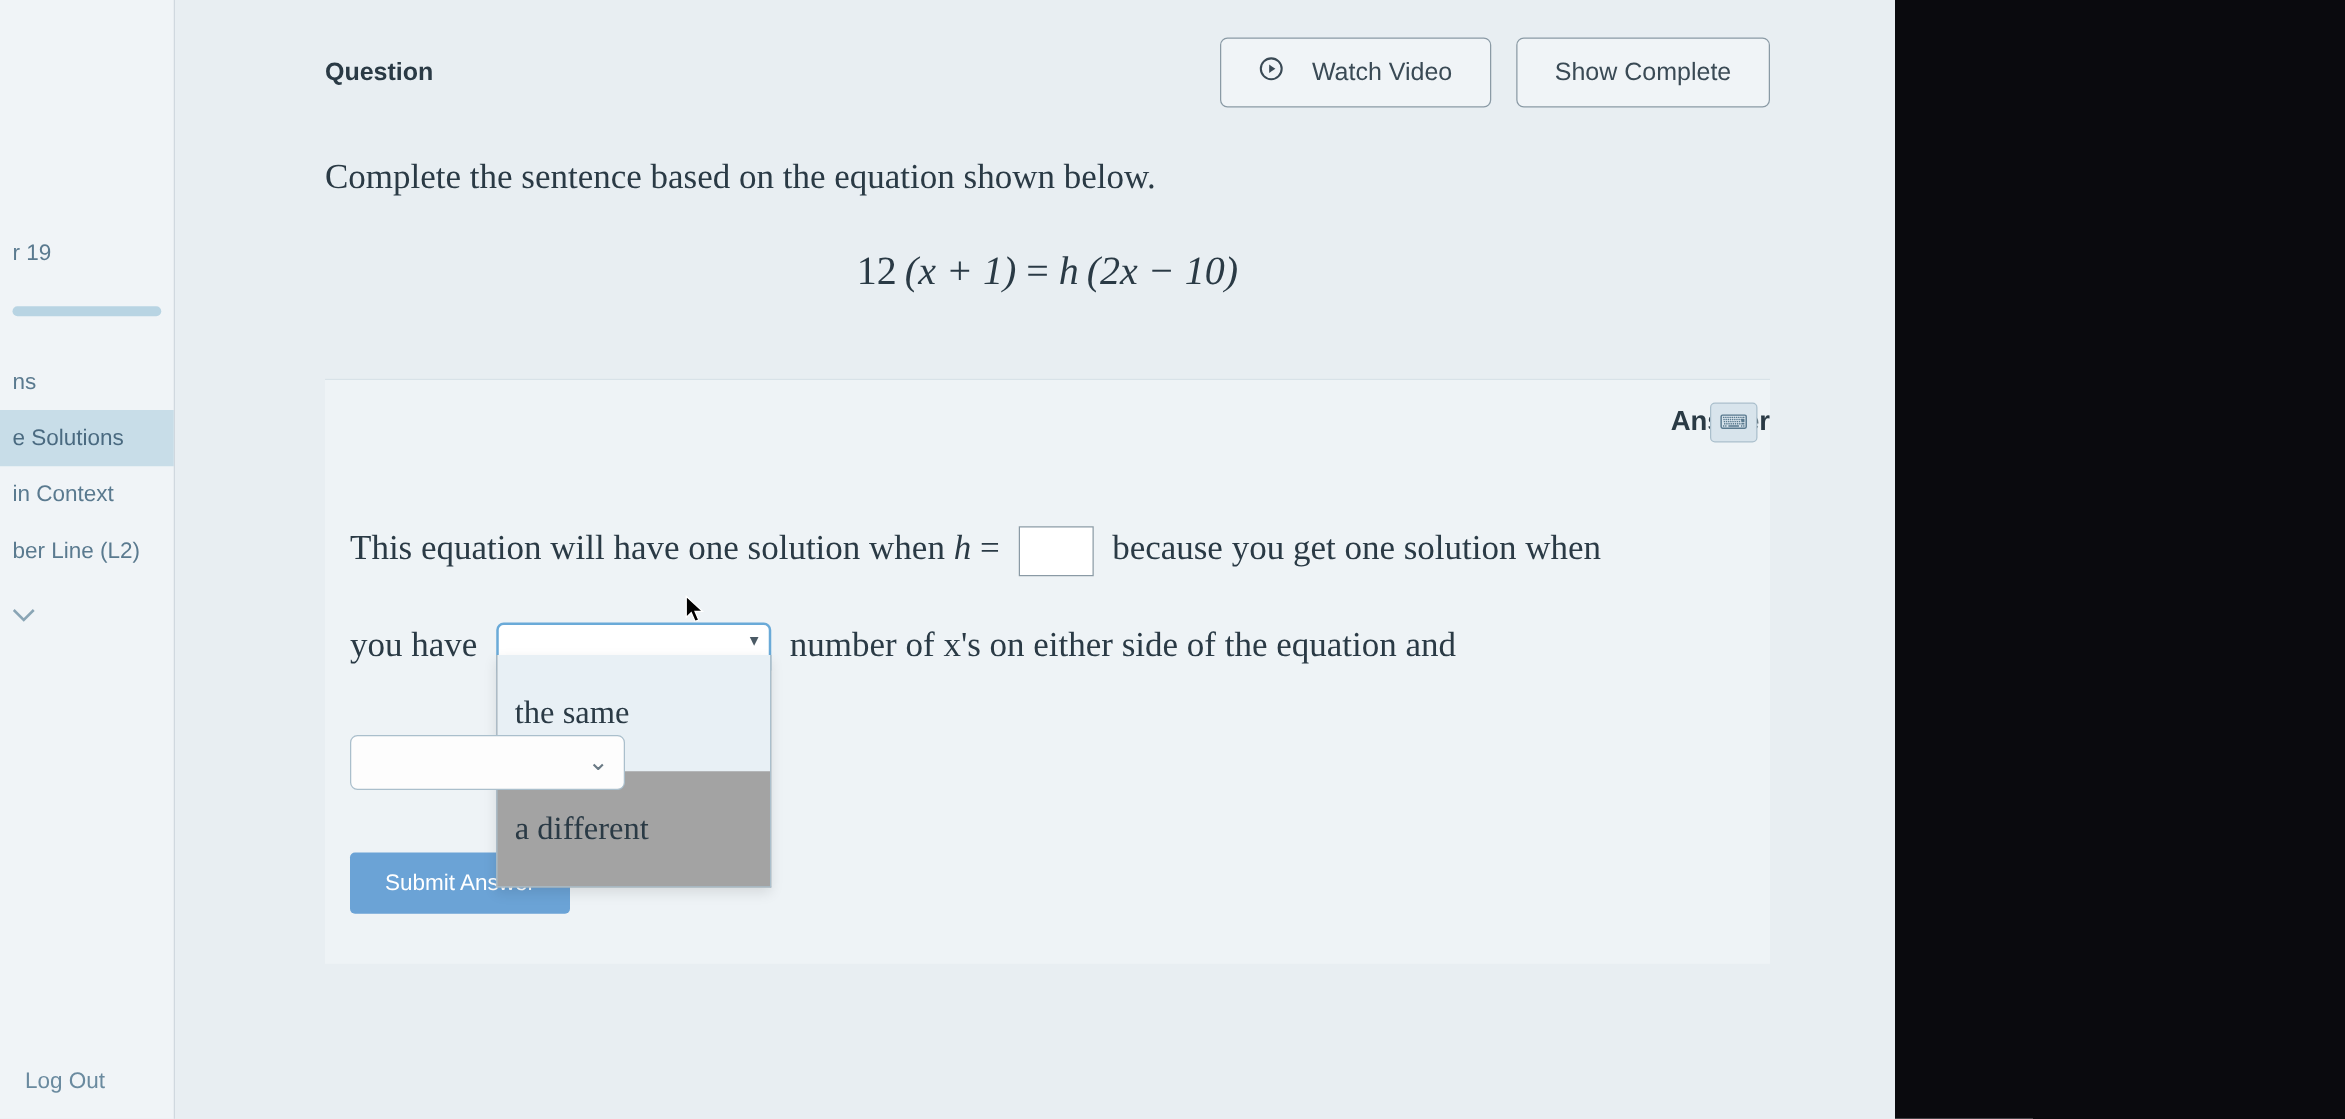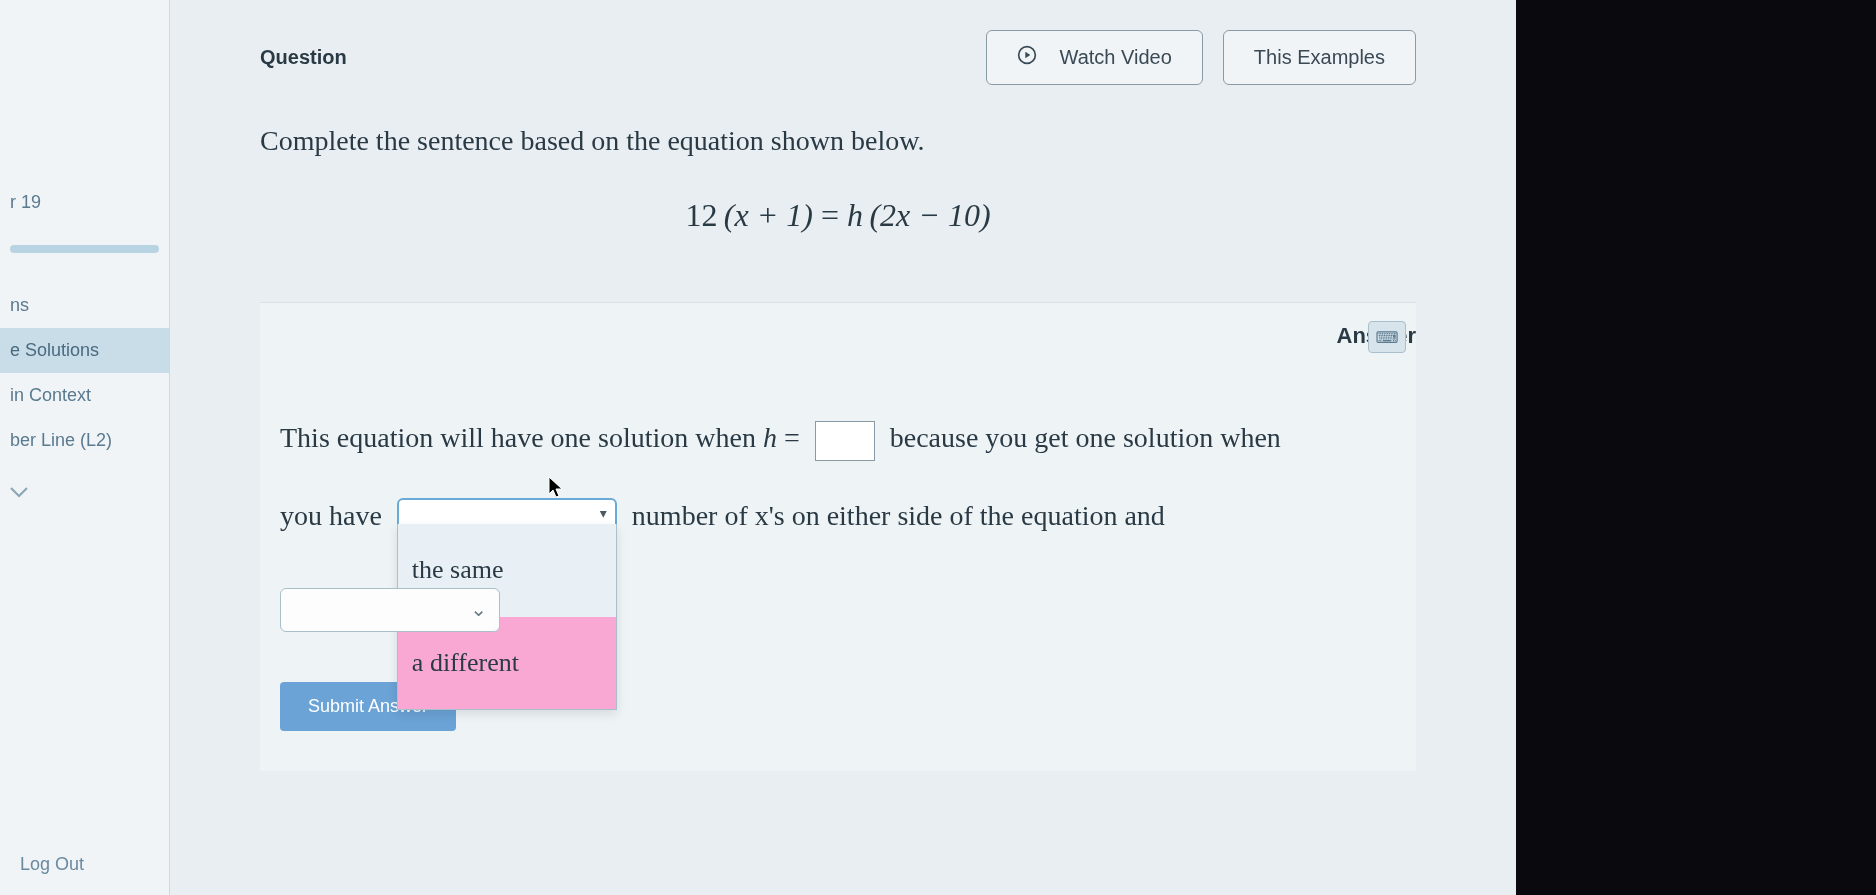--- a/index.html
+++ b/index.html
@@ -12,21 +12,21 @@
       background: #e8eef2;
       width: 1876px;
       height: 895px;
       overflow: hidden;
       position: relative;
     }
     .sidebar {
       position: absolute;
       left: 0;
       top: 0;
-      width: 170px;
+      width: 140px;
       height: 100%;
       background: #f0f4f7;
       border-right: 1px solid #d0d8df;
       padding-top: 180px;
       font-family: -apple-system, BlinkMacSystemFont, 'Segoe UI', sans-serif;
       color: #5a7a8f;
       font-size: 18px;
     }
     .sidebar-item {
       padding: 12px 10px;
@@ -183,21 +183,21 @@
       top: 14px;
       font-size: 14px;
       color: #4a5a65;
       pointer-events: none;
     }
     .dropdown-menu {
       position: absolute;
       top: 44px;
       left: 0;
       width: 220px;
-      background: #f9a8d4;
+      background: #a3a3a3;
       border: 1px solid #aabfcc;
       border-top: none;
       box-shadow: 0 4px 10px rgba(0,0,0,0.1);
     }
     .dropdown-option {
       padding: 10px 14px;
       font-size: 26px;
       color: #2a3a45;
       cursor: pointer;
     }
@@ -297,21 +297,21 @@
       <button class="header-btn">
         <span class="play-icon">
           <svg viewBox="0 0 24 24">
               <circle cx="12" cy="12" r="10" fill="none" stroke="#3a4a55" stroke-width="2"></circle>
               <path d="M10 8 L16 12 L10 16 Z" fill="#3a4a55"></path>
             </svg>
         </span>
         <span>Watch Video</span>
       </button>
       <button class="header-btn">
-        <span>This Examples</span>
+        <span>Show Complete</span>
       </button>
     </div>
   </div>
 
   <div class="prompt-text">Complete the sentence based on the equation shown below.</div>
 
   <div class="equation">
     <span>12</span> <span class="var">(x + 1)</span><span> = </span><span class="var">h</span> <span class="var">(2x − 10)</span>
   </div>
 

